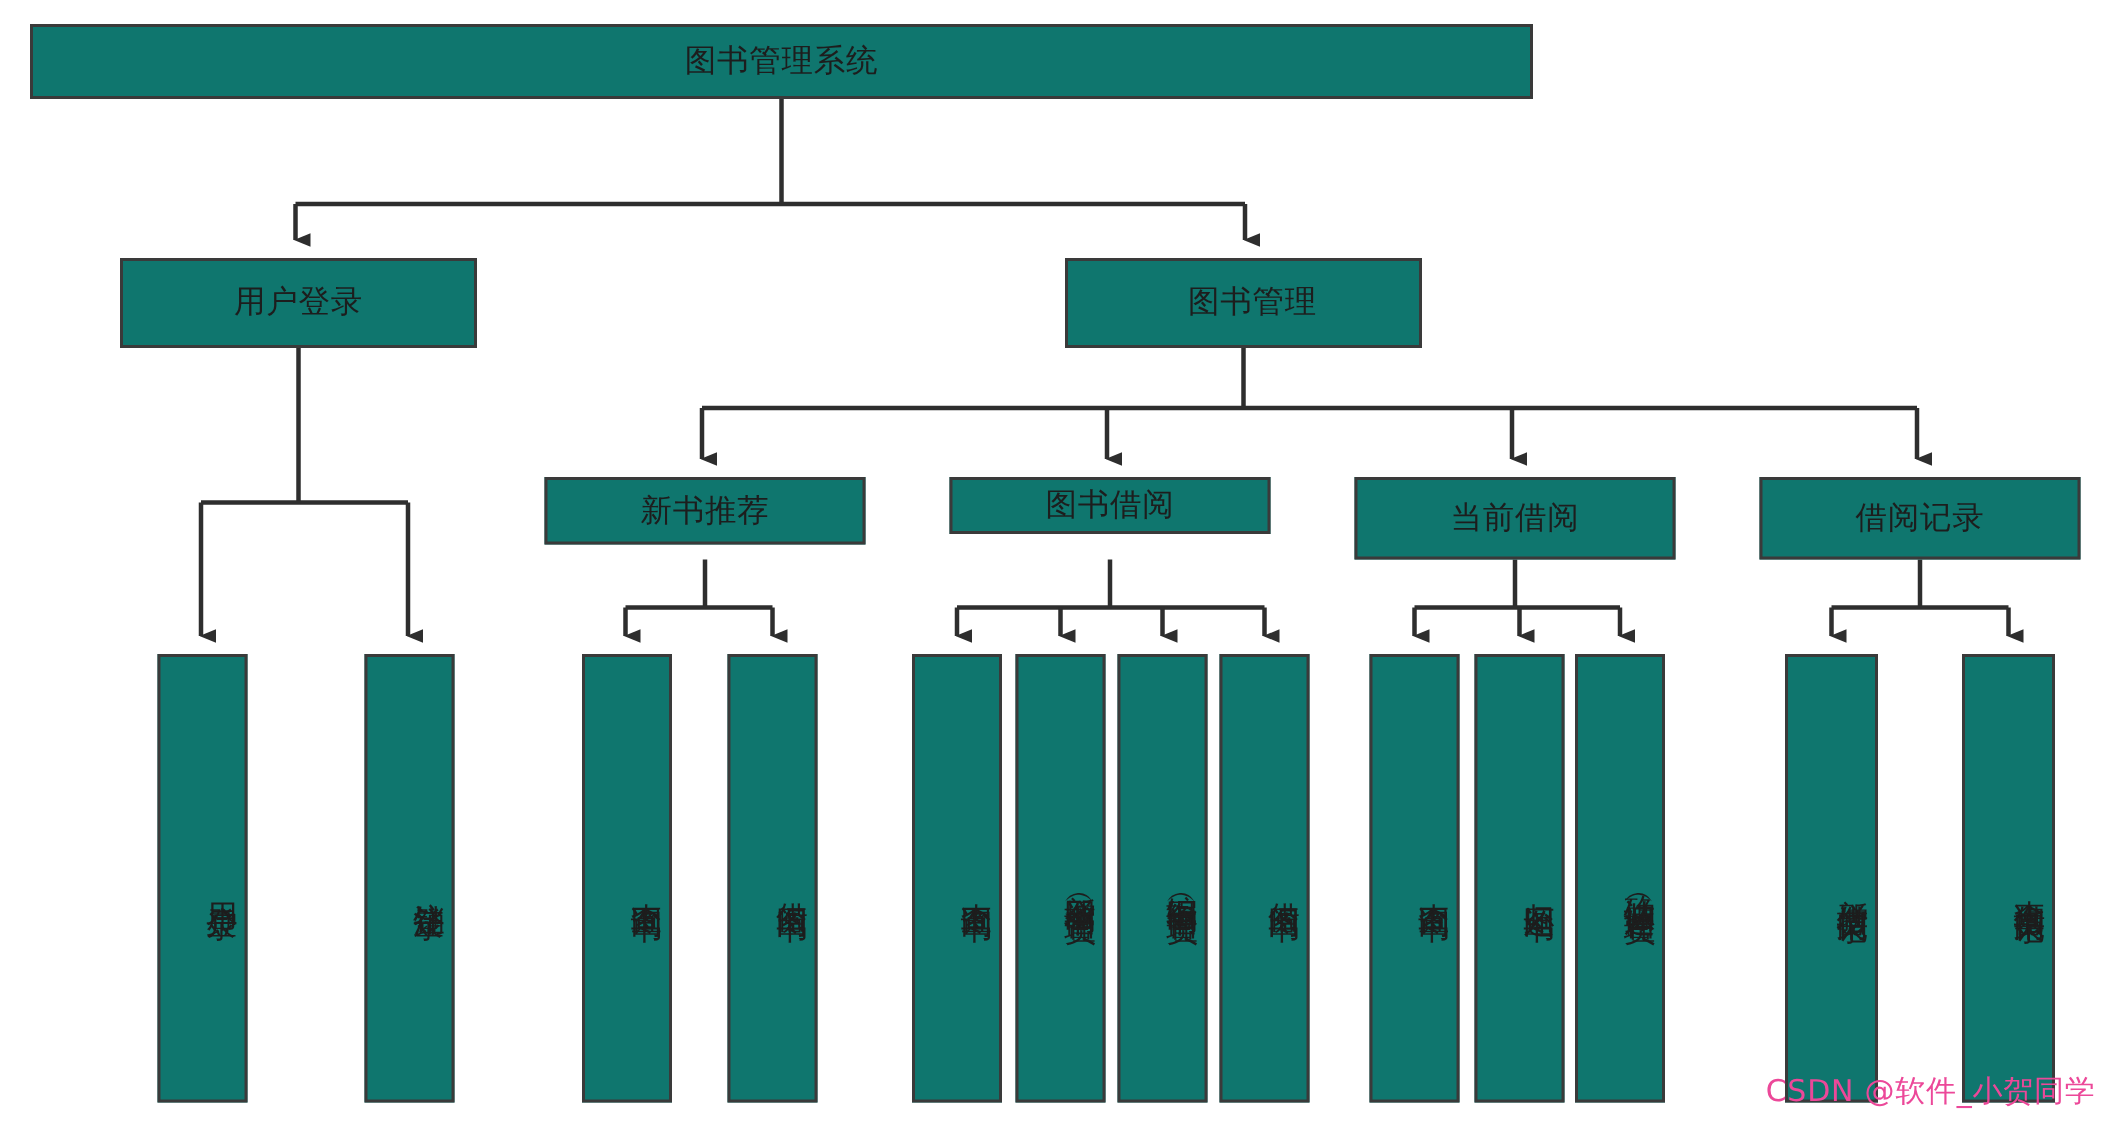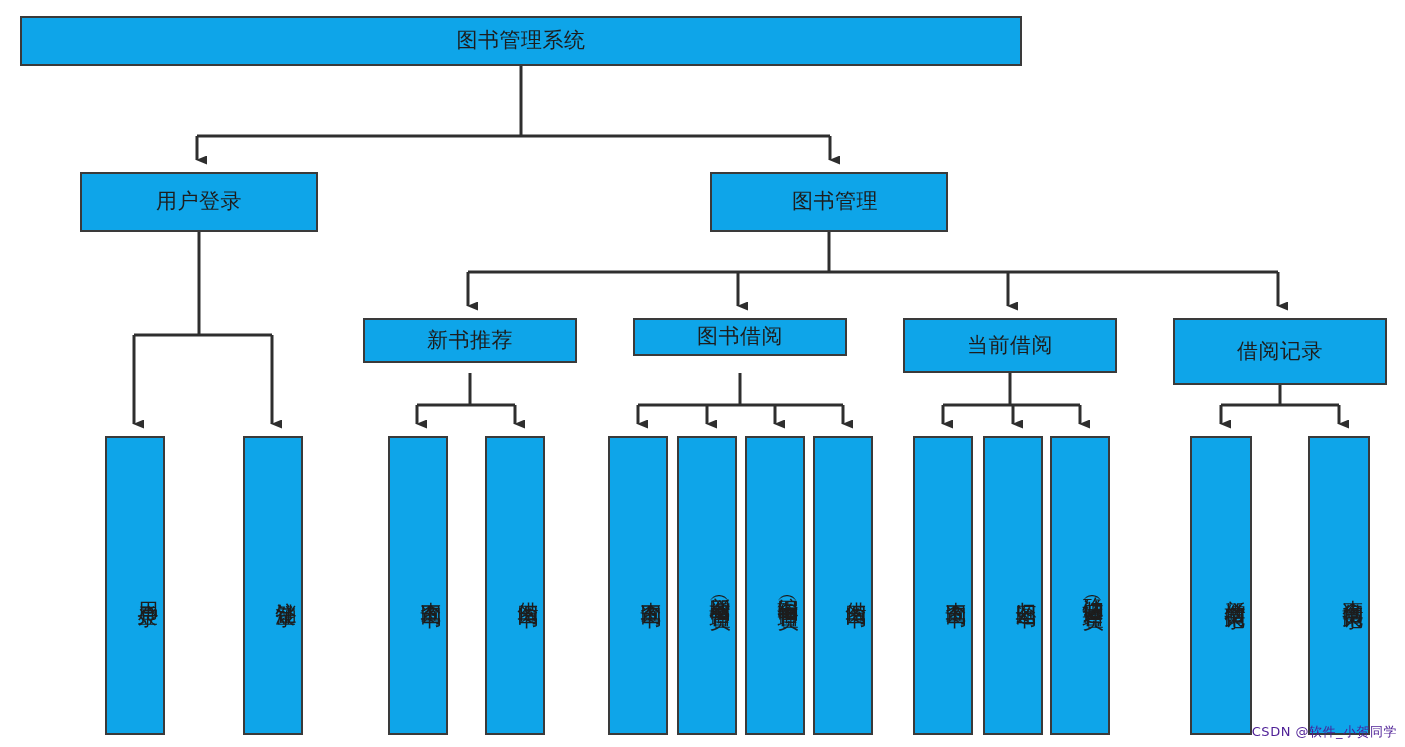--- a/index.html
+++ b/index.html
@@ -23,21 +23,21 @@
     left: 0;
     top: 0;
     width: 1405px;
     height: 747px;
     pointer-events: none;
   }
   .node {
     position: absolute;
     box-sizing: border-box;
     border: 2.5px solid #3a3a3a;
-    background: #0ea5e9;
+    background: #0f766e;
     display: flex;
     align-items: center;
     justify-content: center;
     color: #1d1d1d;
     letter-spacing: 0.5px;
   }
   .node.horiz {
     font-size: 21px;
     line-height: 1.2;
   }
@@ -53,22 +53,22 @@
   .node.vert .vtext {
     writing-mode: vertical-rl;
     text-orientation: upright;
     white-space: nowrap;
     letter-spacing: 2px;
   }
   #watermark {
     position: absolute;
     right: 8px;
     bottom: 6px;
-    font-size: 13px;
-    color: #4c1d95;
+    font-size: 20px;
+    color: #ec4899;
     letter-spacing: 0.5px;
     white-space: nowrap;
   }
 </style>
 </head>
 <body>
 
 <div id="canvas">
 
   <svg id="wires" viewBox="0 0 1405 747" xmlns="http://www.w3.org/2000/svg">
@@ -134,21 +134,21 @@
 
   <div class="node horiz" style="left:363px; top:318px; width:214px; height:45px;">
     <span>新书推荐</span>
   </div>
   <div class="node horiz" style="left:633px; top:318px; width:214px; height:38px;">
     <span>图书借阅</span>
   </div>
   <div class="node horiz" style="left:903px; top:318px; width:214px; height:55px;text-align:right;">
     <span>当前借阅</span>
   </div>
-  <div class="node horiz" style="left:1173px; top:318px; width:214px; height:67px;justify-content:center;">
+  <div class="node horiz" style="left:1173px; top:318px; width:214px; height:55px;justify-content:center;">
     <span>借阅记录</span>
   </div>
 
   <div class="node vert" style="left:105px; top:436px; width:60px; height:299px;">
     <span class="vtext">用户登录</span>
   </div>
   <div class="node vert" style="left:243px; top:436px; width:60px; height:299px;">
     <span class="vtext">注销登录</span>
   </div>
 

